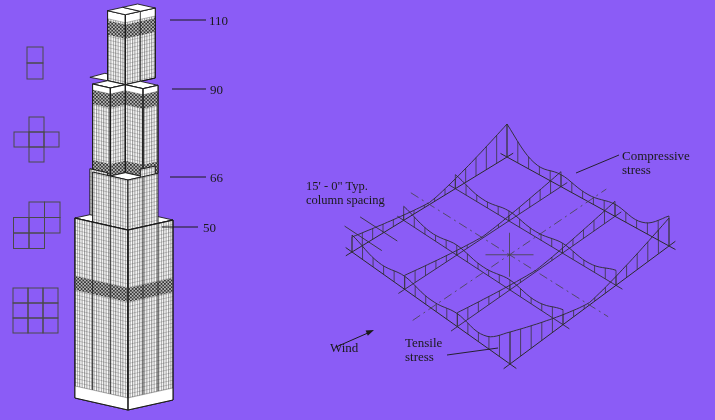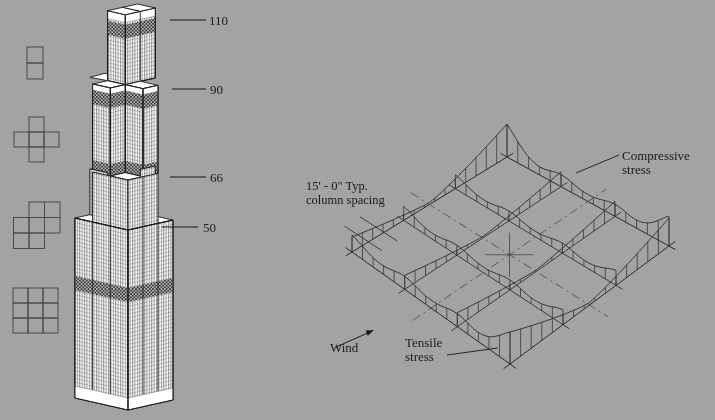--- a/index.html
+++ b/index.html
@@ -1,16 +1,16 @@
 <!DOCTYPE html>
 <html><head>
 <meta charset="utf-8">
 <style>
   html,body{margin:0;padding:0;background:#fff;}
-  .stage{position:relative;width:715px;height:420px;background:#a3a3a3;overflow:hidden;
+  .stage{position:relative;width:715px;height:420px;background:#8b5cf6;overflow:hidden;
          font-family:"Liberation Serif", serif;}
   svg{position:absolute;left:0;top:0;}
   text{fill:#1a1a1a;}
   .lvl{font-size:13px;font-family:"Liberation Serif",serif;}
   .lbl{font-size:13px;font-family:"Liberation Serif",serif;}
   .lbl-sm{font-size:12.5px;font-family:"Liberation Serif",serif;}
 </style>
 </head>
 <body>
 

